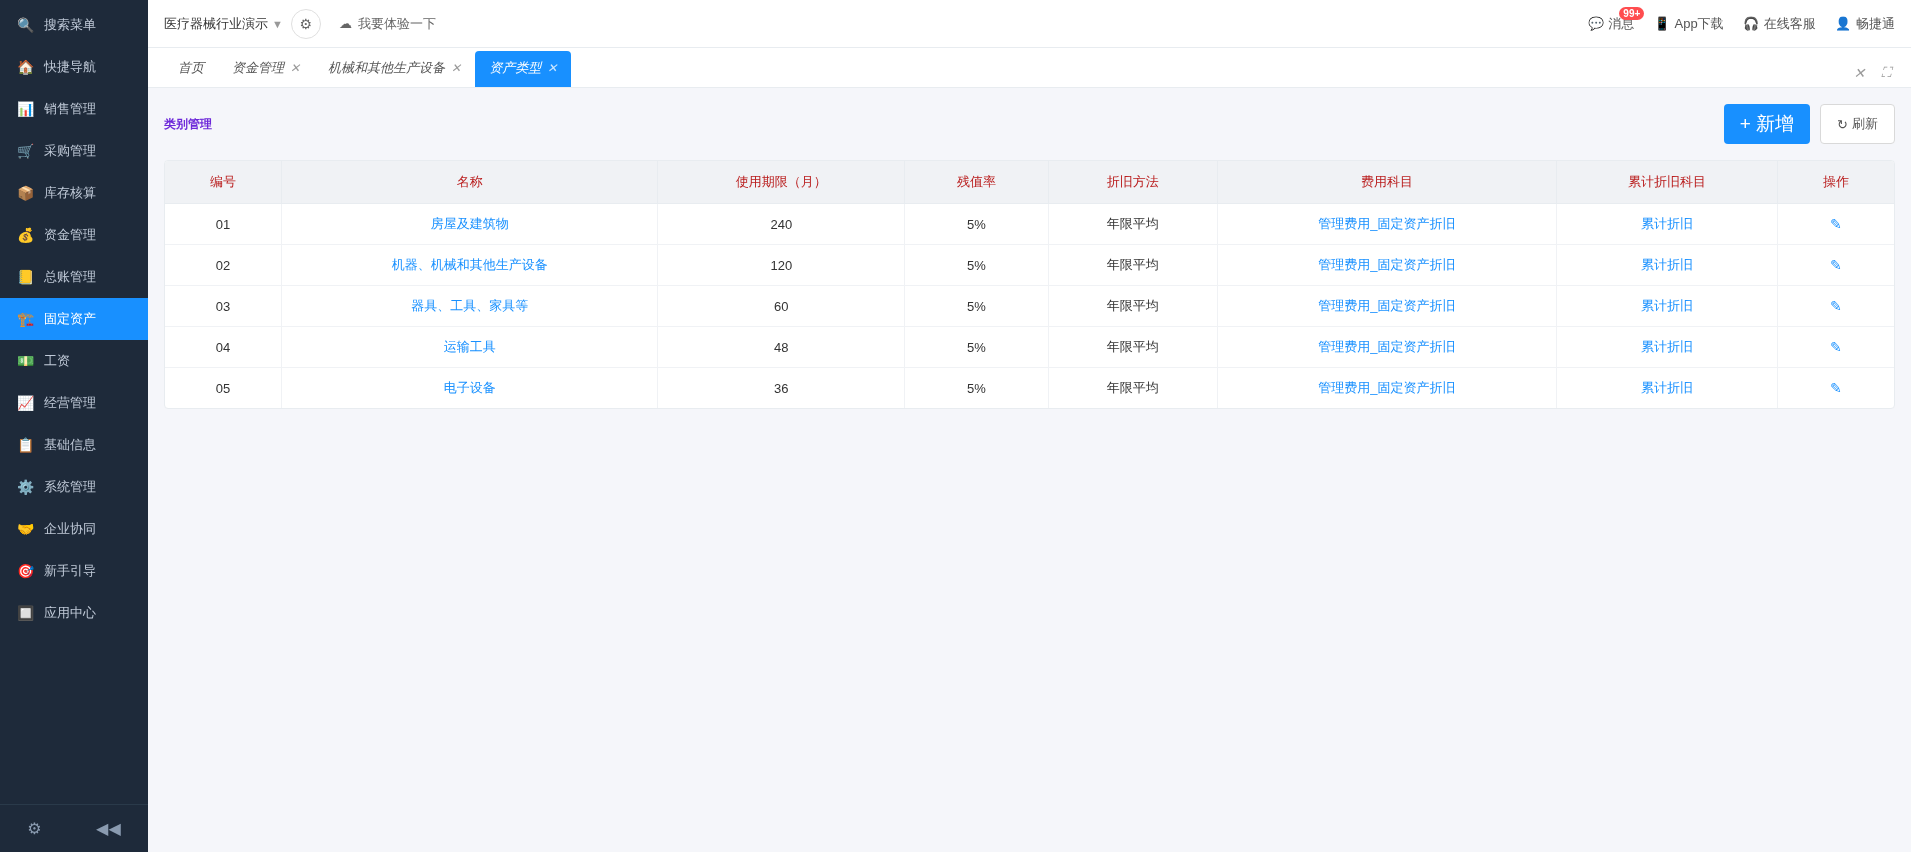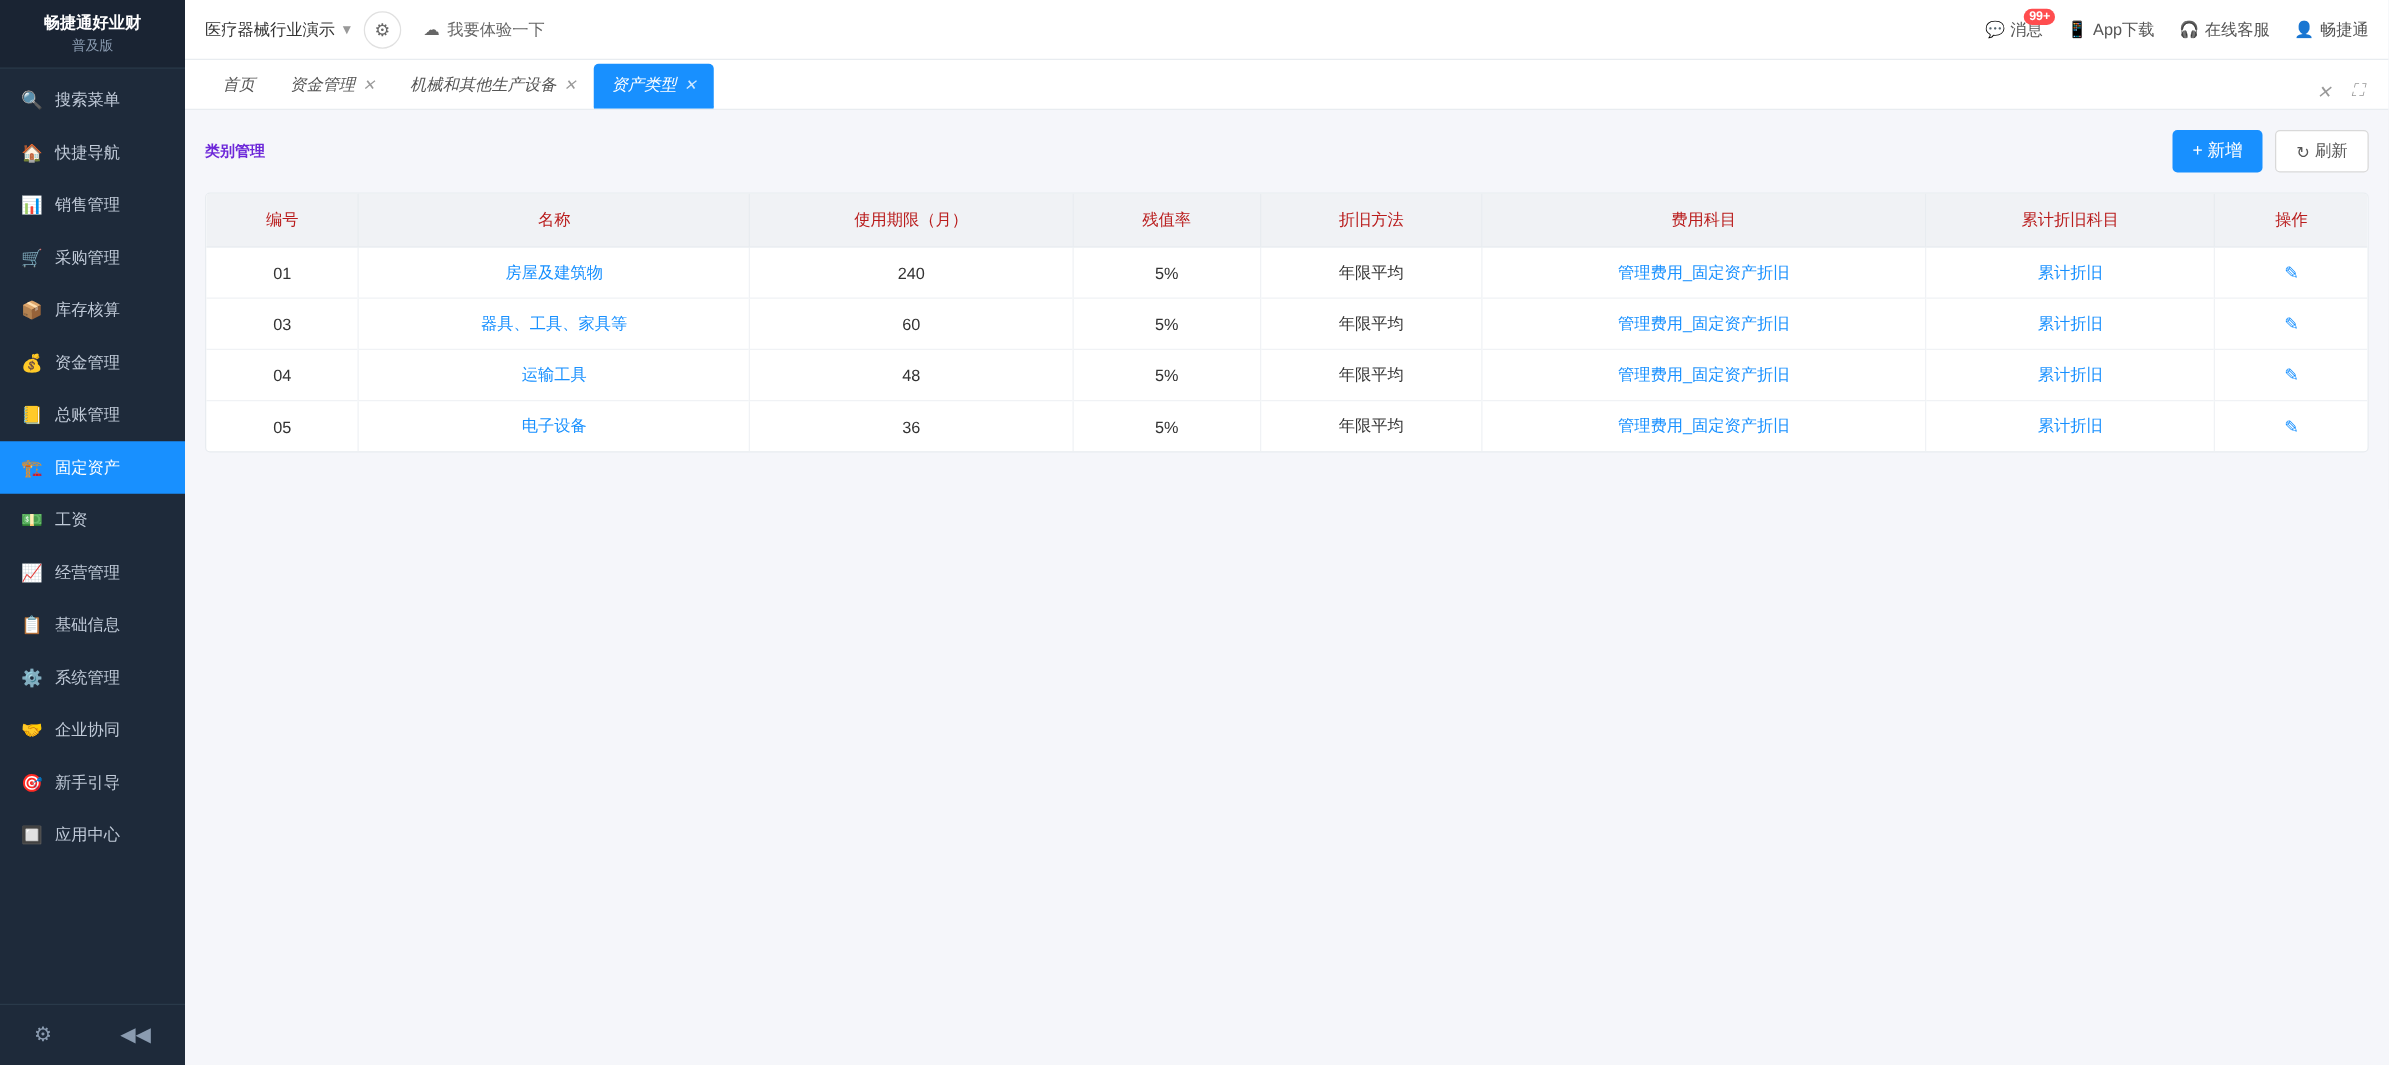--- a/index.html
+++ b/index.html
@@ -218,21 +218,21 @@
       display: flex;
       gap: 10px;
     }
     .btn-primary {
       background: #1890ff;
       color: #fff;
       border: none;
       padding: 7px 16px;
       border-radius: 4px;
       cursor: pointer;
-      font-size: 14px;
+      font-size: 19px;
       display: flex;
       align-items: center;
       gap: 4px;
     }
     .btn-default {
       background: #fff;
       color: #555;
       border: 1px solid #d9d9d9;
       padding: 7px 16px;
       border-radius: 4px;
@@ -304,24 +304,20 @@
       color: #999;
       cursor: pointer;
       font-size: 14px;
       padding: 2px 4px;
     }
   </style>
 </head>
 <body>
 
 <div class="sidebar">
-  <div class="sidebar-header">
-    <div class="sidebar-logo-text">畅捷通好业财</div>
-    <div class="sidebar-version">普及版</div>
-  </div>
   <div class="sidebar-nav" id="sidebar-nav">
   <div class="sidebar-item">
     <span class="icon">🔍</span>
     <span>搜索菜单</span>
   </div>
       <div class="sidebar-item">
     <span class="icon">🏠</span>
     <span>快捷导航</span>
   </div>
       <div class="sidebar-item">
@@ -465,20 +461,30 @@
               <th>费用科目</th>
               <th>累计折旧科目</th>
               <th>操作</th>
             </tr>
         </thead>
         <tbody id="table-body">
         <tr>
     <td>01</td>
     <td class="td-link">房屋及建筑物</td>
     <td>240</td>
+    <td>5%</td>
+    <td>年限平均</td>
+    <td class="td-link">管理费用_固定资产折旧</td>
+    <td class="td-link">累计折旧</td>
+    <td><span class="edit-icon-btn" title="编辑">✎</span></td>
+  </tr>
+            <tr>
+    <td>02</td>
+    <td class="td-link">机器、机械和其他生产设备</td>
+    <td>120</td>
     <td>5%</td>
     <td>年限平均</td>
     <td class="td-link">管理费用_固定资产折旧</td>
     <td class="td-link">累计折旧</td>
     <td><span class="edit-icon-btn" title="编辑">✎</span></td>
   </tr>
             <tr>
     <td>03</td>
     <td class="td-link">器具、工具、家具等</td>
     <td>60</td>

